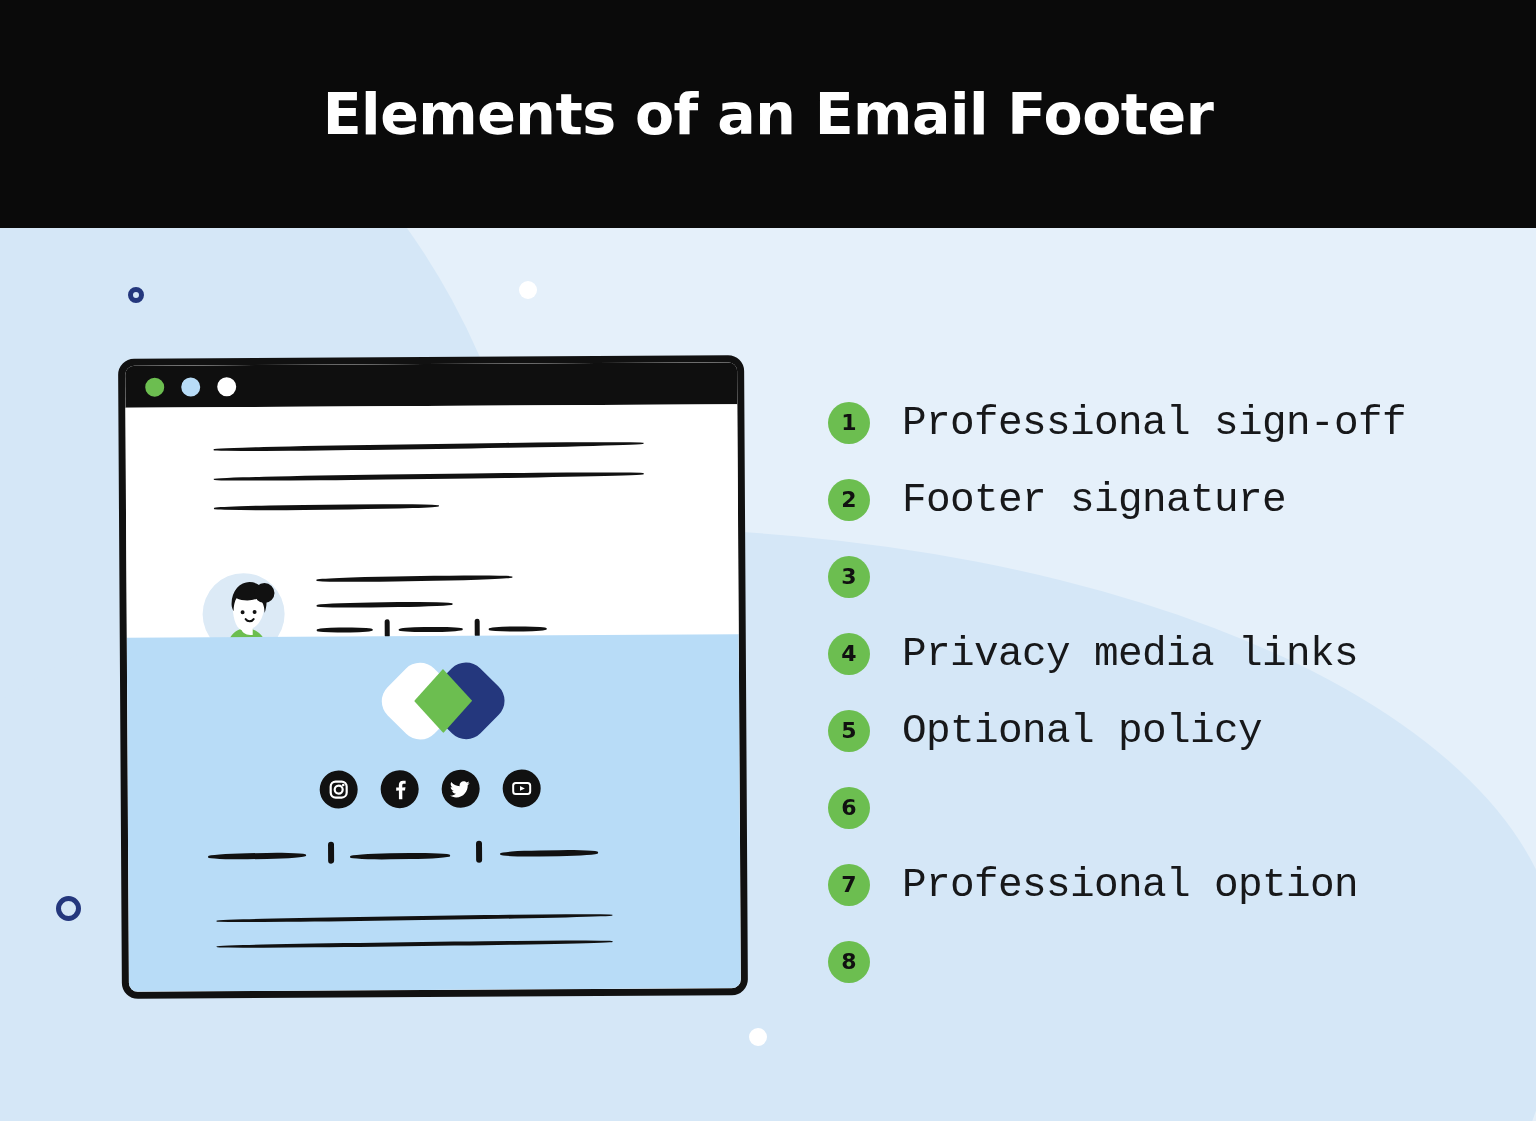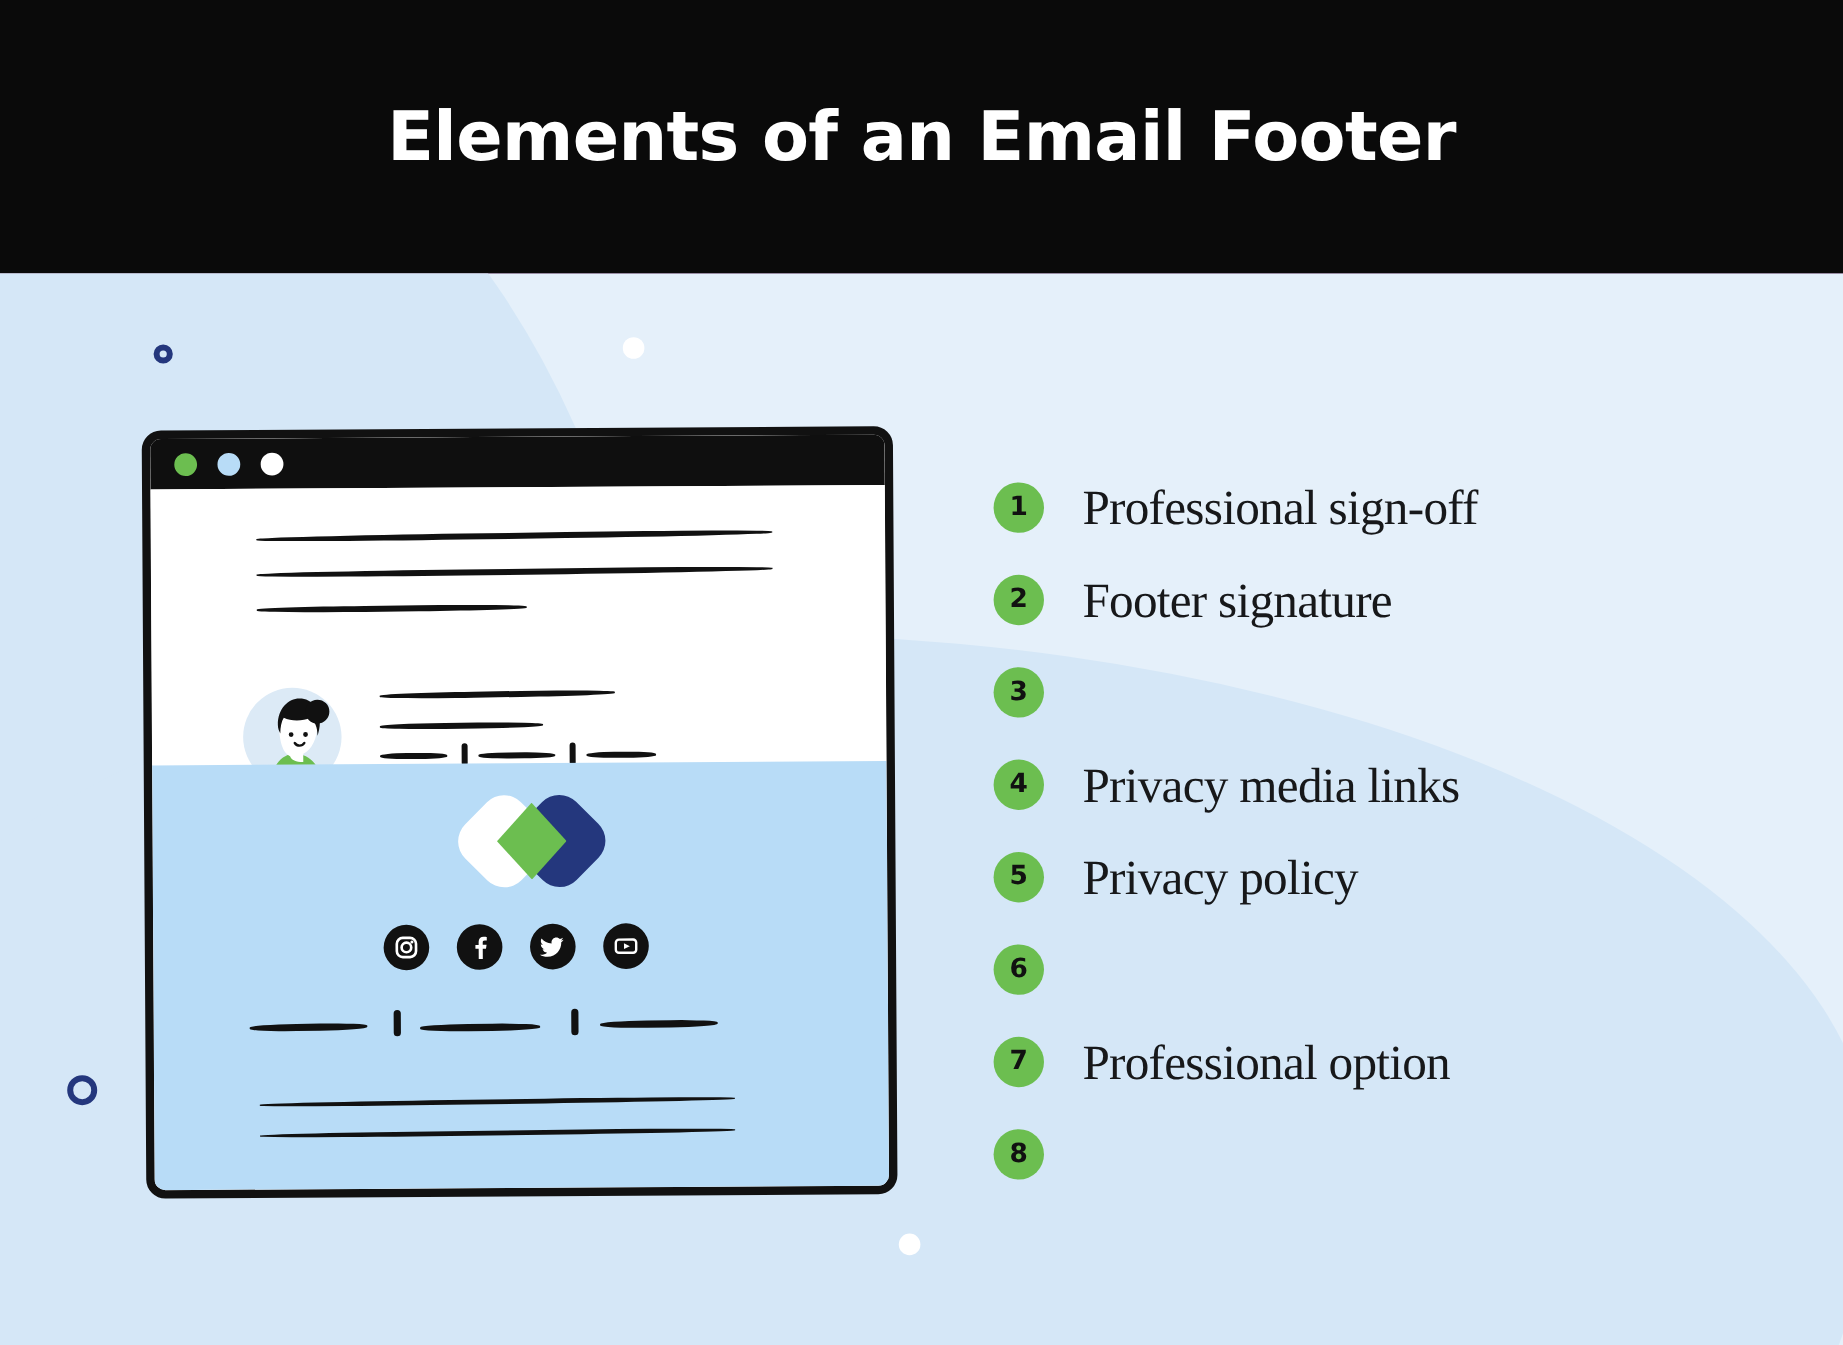--- a/index.html
+++ b/index.html
@@ -10,21 +10,21 @@
     height: 1121px;
     overflow: hidden;
     font-family: "DejaVu Sans", "Liberation Sans", sans-serif;
     background: #e5f0fa;
   }
 
   #canvas {
     position: relative;
     width: 1536px;
     height: 1121px;
-    background: #f0abfc;
+    background: #737373;
     overflow: hidden;
   }
 
   
   .header {
     position: absolute;
     left: 0; top: 0;
     width: 1536px;
     height: 228px;
     background: #0a0a0a;
@@ -214,21 +214,21 @@
     font-size: 22px;
     font-weight: bold;
     display: flex;
     align-items: center;
     justify-content: center;
     font-family: "DejaVu Sans", "Liberation Sans", sans-serif;
   }
   .item-label {
     font-size: 41px;
     color: #17181a;
-    font-family: Liberation Serif, serif;
+    font-family: Liberation Mono, monospace;
     font-weight: normal;
     letter-spacing: -0.6px;
     white-space: nowrap;
   }
 </style>
 </head>
 <body>
 
 <div id="canvas">
 
@@ -341,21 +341,21 @@
       <span class="badge">3</span>
     </div>
 
     <div class="list-item">
       <span class="badge">4</span>
       <span class="item-label">Privacy media links</span>
     </div>
 
     <div class="list-item">
       <span class="badge">5</span>
-      <span class="item-label">Privacy policy</span>
+      <span class="item-label">Optional policy</span>
     </div>
 
     <div class="list-item">
       <span class="badge">6</span>
     </div>
 
     <div class="list-item">
       <span class="badge">7</span>
       <span class="item-label">Professional option</span>
     </div>

